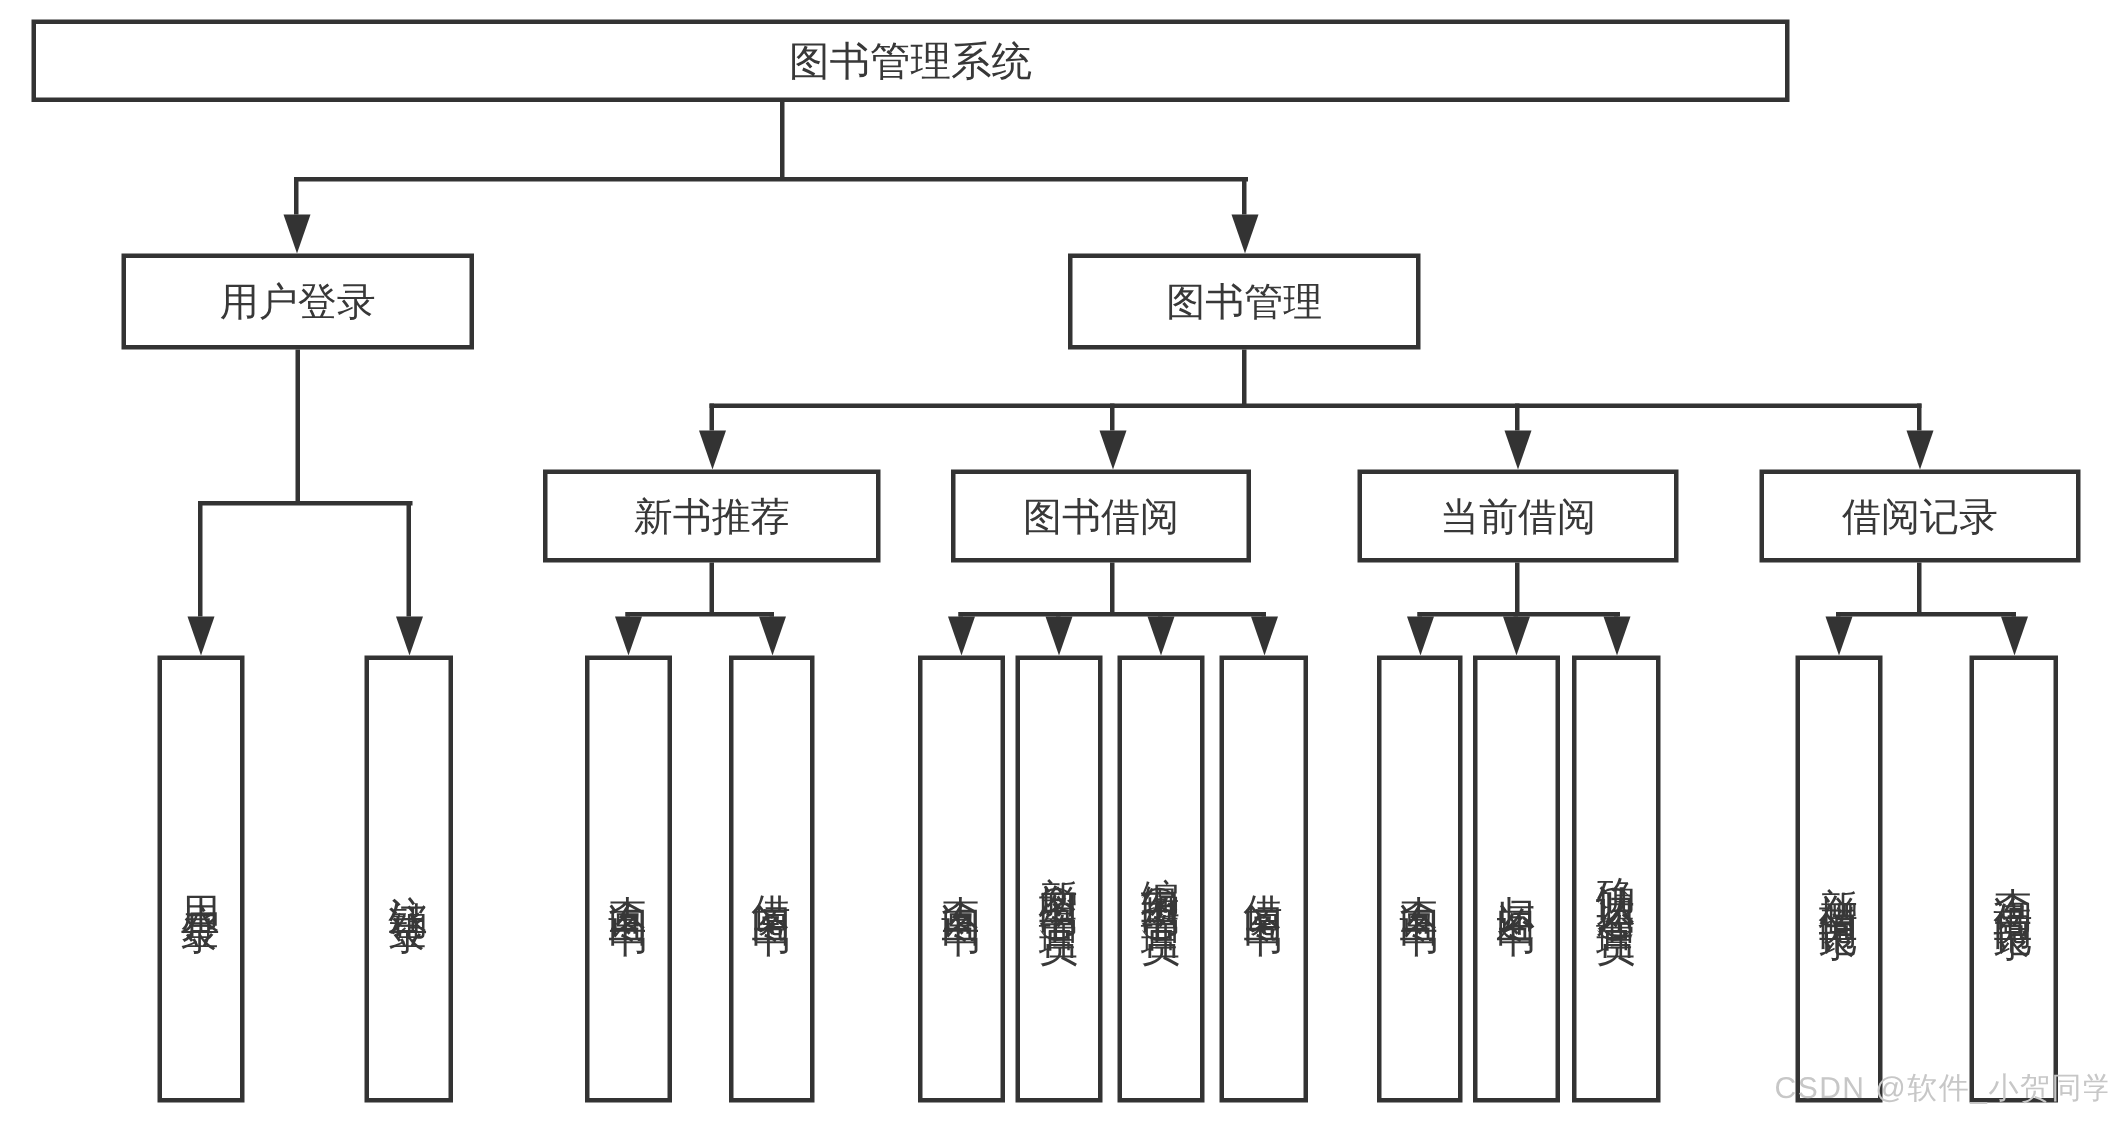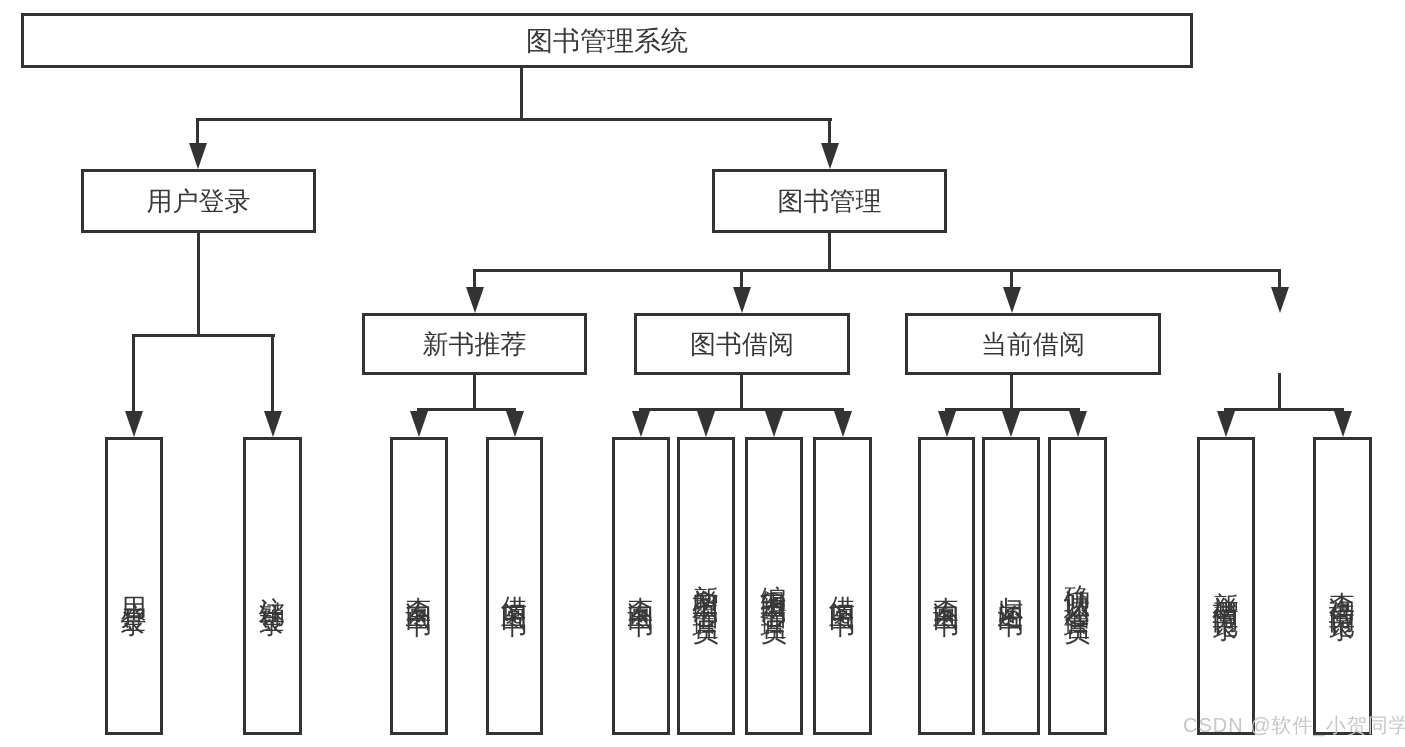--- a/index.html
+++ b/index.html
@@ -77,25 +77,28 @@
   <div class="box" style="left:81px;top:169px;width:235px;height:64px">
     <span>用户登录</span>
   </div>
   <div class="box" style="left:362px;top:313px;width:225px;height:62px">
     <span>新书推荐</span>
   </div>
 
   <div class="box" style="left:712px;top:169px;width:235px;height:64px">
     <span>图书管理</span>
   </div>
-  <div class="box" style="left:634px;top:313px;width:216px;height:62px">
+  <div class="box" style="left:634px;top:313px;width:200px;height:62px">
     <span>图书借阅</span>
   </div>
-  <div class="box" style="left:905px;top:313px;width:256px;height:62px">
+  <div class="box" style="left:905px;top:313px;width:214px;height:62px">
     <span>当前借阅</span>
+  </div>
+  <div class="box" style="left:1173px;top:313px;width:214px;height:62px">
+    <span>借阅记录</span>
   </div>
 
   <div class="box leaf" style="left:105px;top:437px;width:58px;height:298px">
     <span>用户登录</span>
   </div>
   <div class="box leaf" style="left:243px;top:437px;width:59px;height:298px">
     <span>注销登录</span>
   </div>
 
   <div class="box leaf" style="left:390px;top:437px;width:58px;height:298px">

